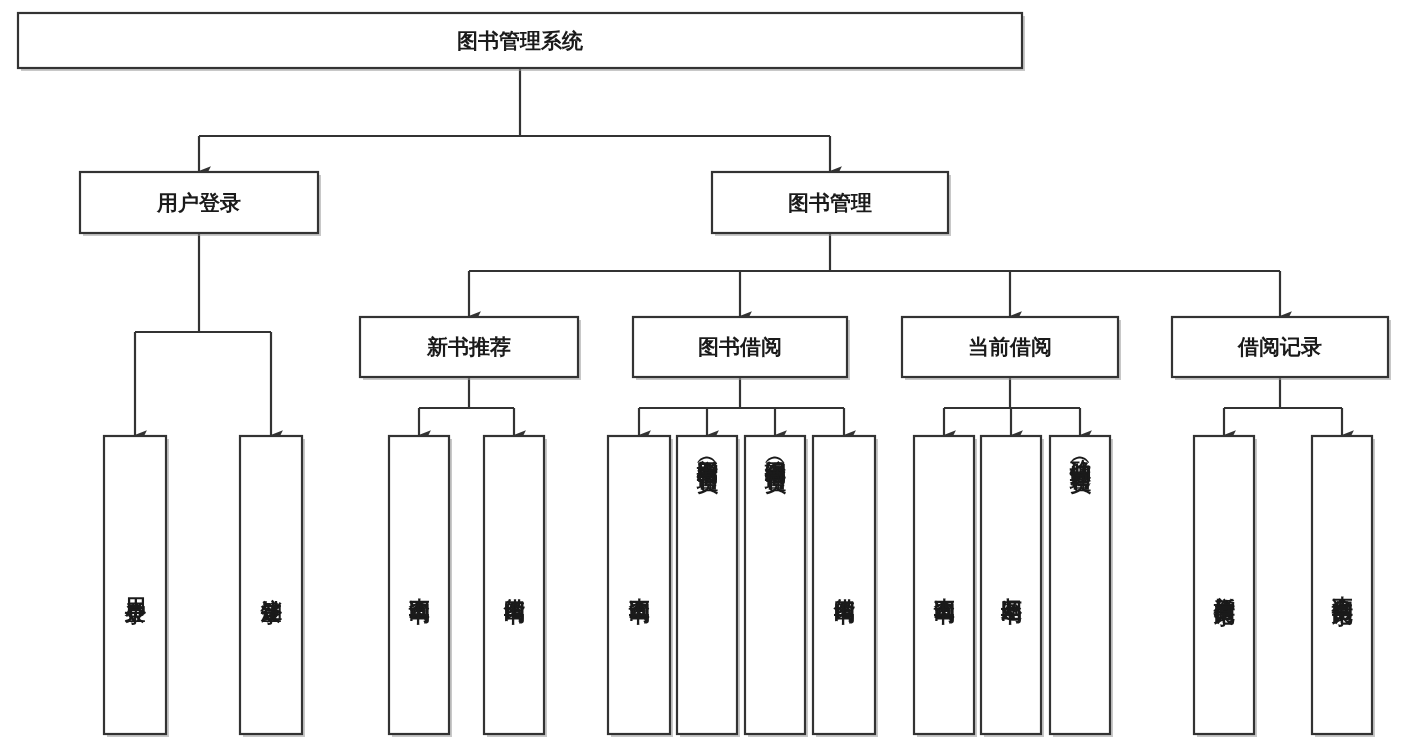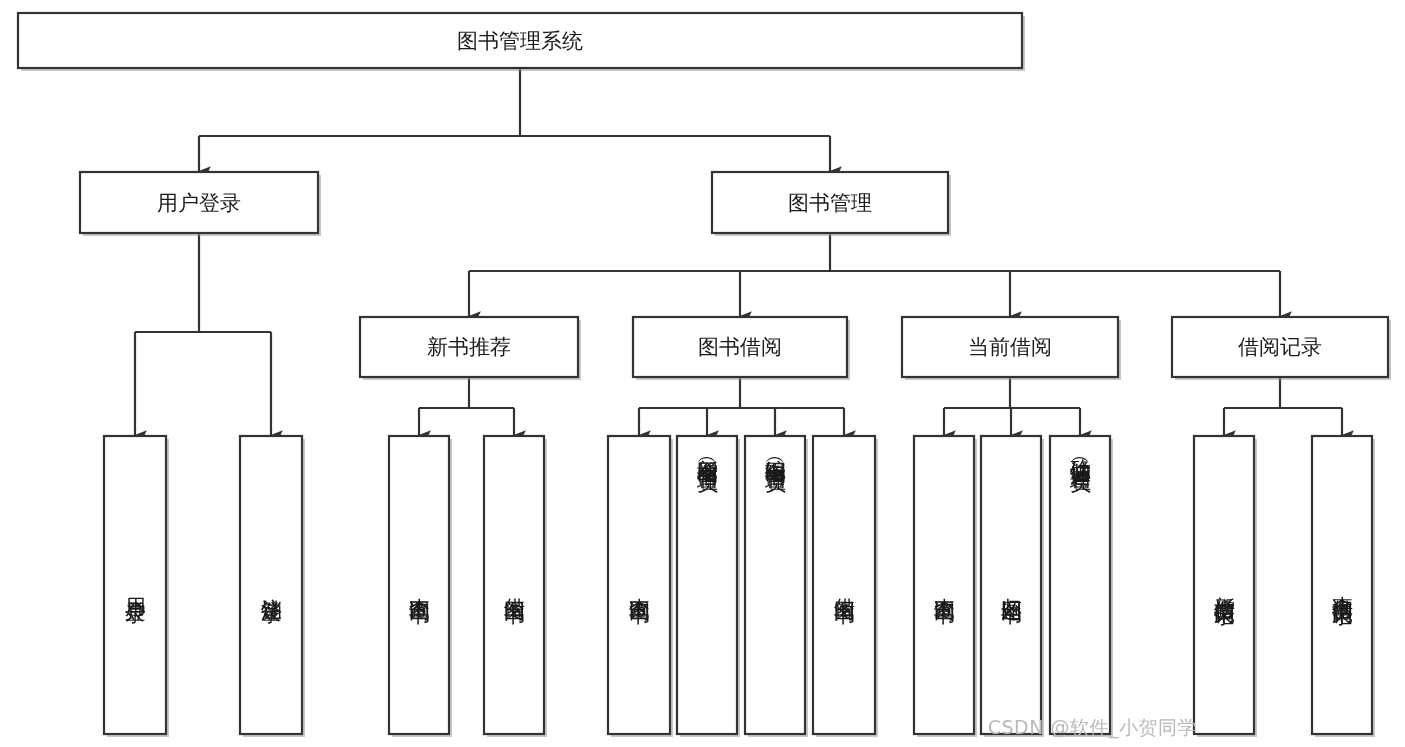--- a/index.html
+++ b/index.html
@@ -13,20 +13,21 @@
     font-family: "DejaVu Sans", "Liberation Sans", sans-serif;
     overflow: hidden;
     position: relative;
   }
   #diagram-root {
     position: absolute;
     left: 0;
     top: 0;
     width: 1205px;
     height: 747px;
+    font-weight: bold;
   }
   svg#tree-svg {
     position: absolute;
     left: 0;
     top: 0;
     width: 1405px;
     height: 747px;
     display: block;
   }
   .node-box {
@@ -221,14 +222,13 @@
         <span class="leaf-label" style="padding-top: 6px;">确认归还（管理员）</span>
       </div>
       <div class="leaf-label-wrap" style="left: 1194px; top: 436px; width: 60px; height: 298px;">
         <span class="leaf-label">新增借阅记录</span>
       </div>
       <div class="leaf-label-wrap" style="left: 1312px; top: 436px; width: 60px; height: 298px;">
         <span class="leaf-label">查询借阅记录</span>
       </div>
     </div>
 
-  <div class="watermark">CSDN @软件_小贺同学</div>
 </div>
 
 </body></html>

